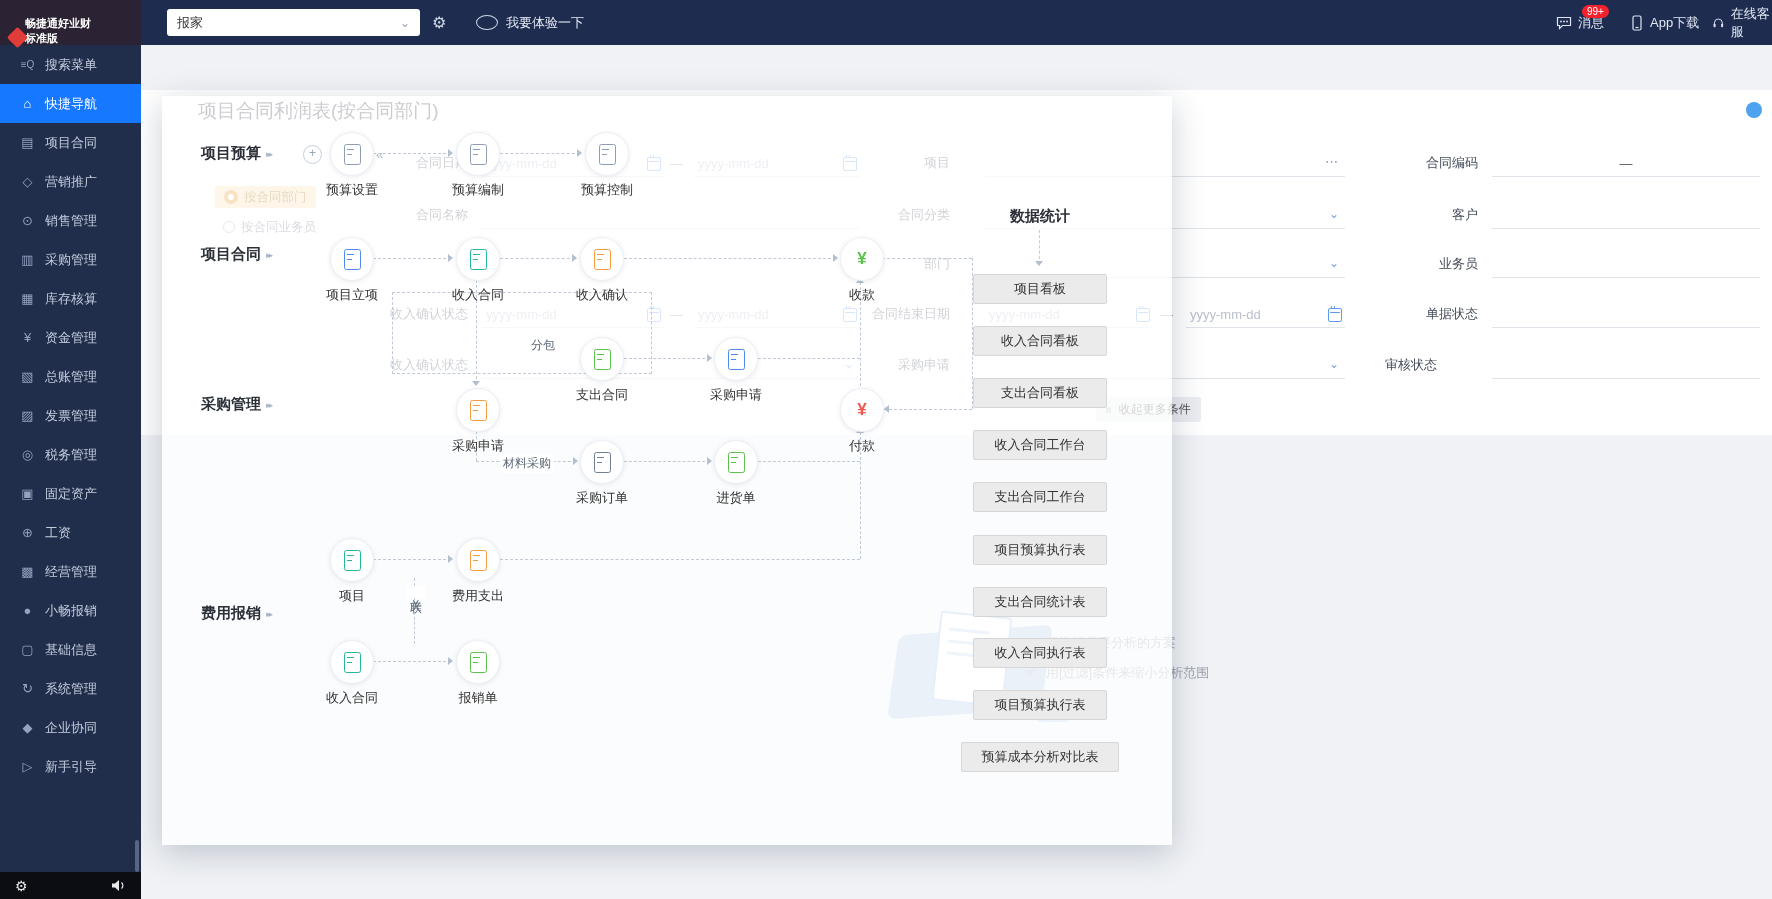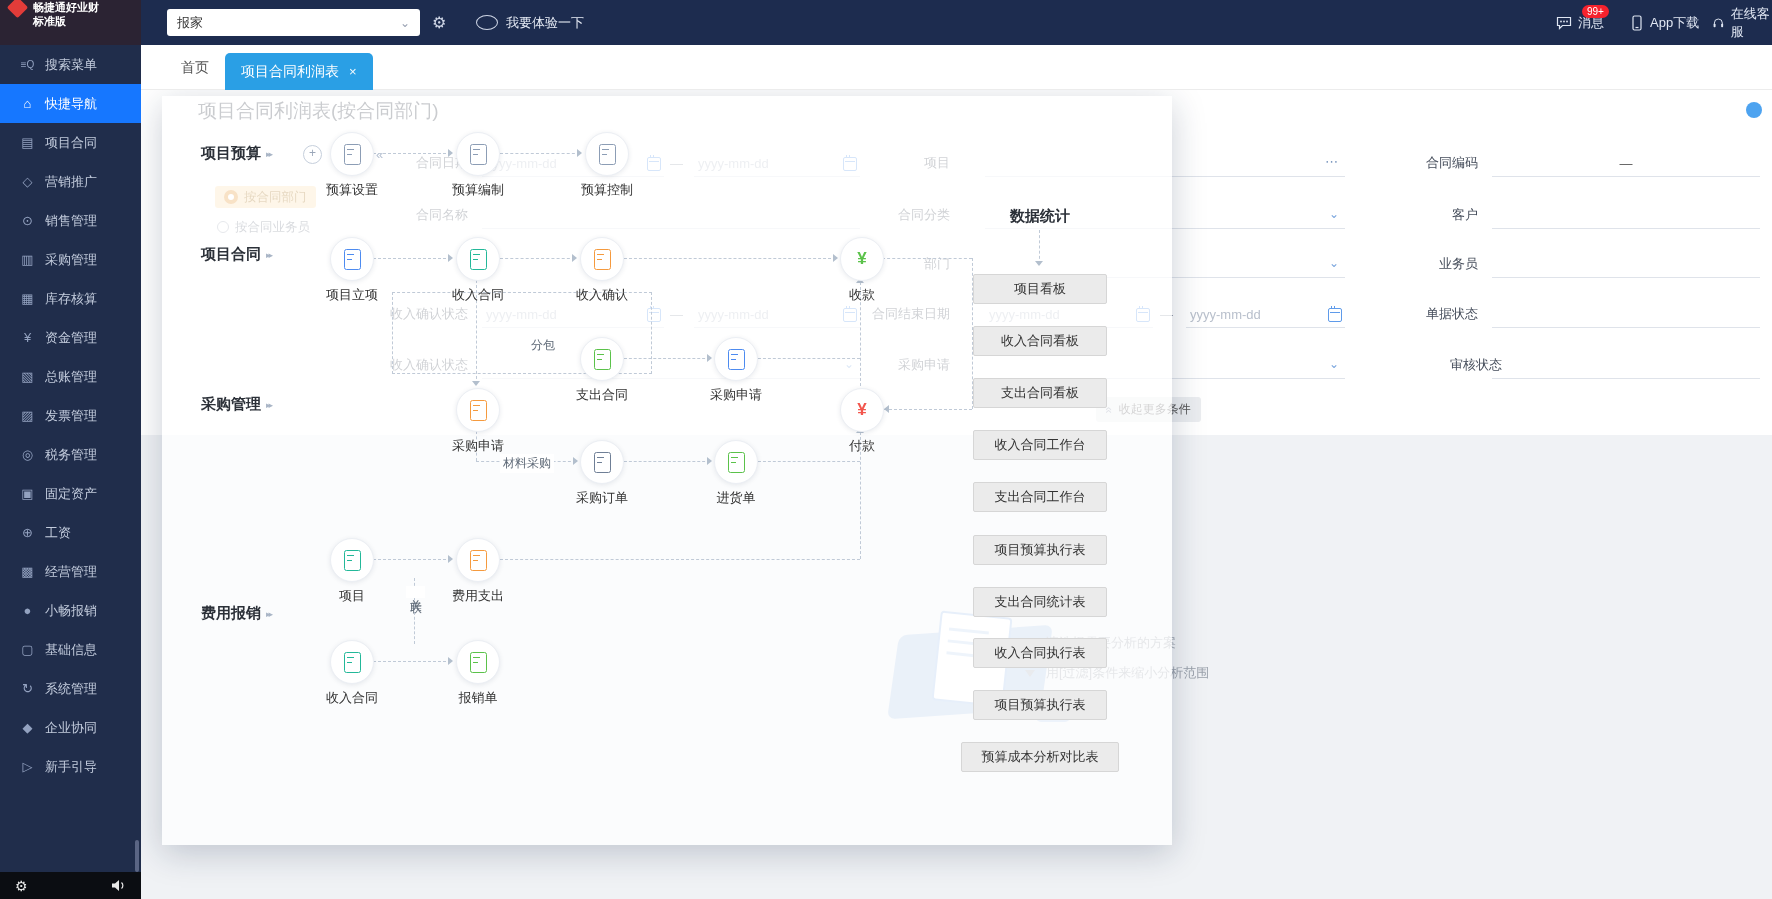--- a/index.html
+++ b/index.html
@@ -2,21 +2,21 @@
 <html><head>
 <meta charset="utf-8">
 <style>
   html,body{margin:0;padding:0;width:1772px;height:899px;overflow:hidden;
     font-family:"Liberation Sans","DejaVu Sans",sans-serif;}
   #app{position:relative;width:1772px;height:899px;background:#f0f2f5;overflow:hidden;}
 
   
   .topbar{position:absolute;left:0;top:0;width:1772px;height:45px;background:#1d2c4f;z-index:30;}
   .logo{position:absolute;left:0;top:0;width:141px;height:45px;background:#2b2333;
-    display:flex;align-items:flex-start;gap:8px;padding-left:10px;box-sizing:border-box;}
+    display:flex;align-items:flex-end;padding-left:10px;box-sizing:border-box;}
   .logo-diamond{width:15px;height:15px;background:#e23c39;transform:rotate(45deg);border-radius:2px;flex:0 0 auto;}
   .logo-text{color:#fff;font-size:11px;font-weight:bold;line-height:1.3;}
   .org-box{position:absolute;left:167px;top:9px;width:253px;height:27px;background:#fff;border-radius:3px;
     display:flex;align-items:center;justify-content:space-between;padding:0 10px;box-sizing:border-box;
     font-size:13px;color:#333;cursor:pointer;}
   .org-chev{color:#9aa2b3;font-size:12px;}
   .top-gear{position:absolute;left:432px;top:0;height:45px;display:flex;align-items:center;
     color:#cfd6e6;font-size:16px;cursor:pointer;}
   .experience{position:absolute;left:476px;top:0;height:45px;display:flex;align-items:center;gap:8px;
     color:#e6ebf5;font-size:13px;cursor:pointer;}
@@ -130,21 +130,21 @@
 
 <div id="app">
 
   <div class="form-card"></div>
   <div class="page-title">项目合同利润表(按合同部门)</div>
 
   <div class="variant sel" style="left:215px;top:186px">
     <span class="radio-on"></span>
     <span>按合同部门</span>
   </div>
-  <div class="variant unsel" style="left:208px;top:216px">
+  <div class="variant unsel" style="left:214px;top:216px">
     <span class="radio-off"></span>
     <span>按合同业务员</span>
   </div>
 
   <div class="flabel" style="left:340px;top:154px">合同日期</div>
   <div class="fld" style="left:482px;top:151px;width:182px">
     <span class="ph">yyyy-mm-dd</span>
     <span class="cal"></span>
   </div>
   <div class="fsep" style="left:670px;top:156px">—</div>
@@ -201,21 +201,21 @@
   <div class="fld" style="left:1492px;top:302px;width:268px"></div>
 
   <div class="flabel" style="left:340px;top:356px">收入确认状态</div>
   <div class="fld" style="left:482px;top:353px;width:378px">
     <span class="chev">⌄</span>
   </div>
   <div class="flabel" style="left:805px;top:356px;width:145px">采购申请</div>
   <div class="fld" style="left:985px;top:353px;width:360px">
     <span class="chev">⌄</span>
   </div>
-  <div class="flabel" style="left:1354px;top:356px;width:148px">审核状态</div>
+  <div class="flabel" style="left:1289px;top:356px;width:148px">审核状态</div>
   <div class="fld" style="left:1492px;top:353px;width:268px"></div>
 
   <div class="collapse-btn">
     <span class="collapse-ic">«</span>
     <span>收起更多条件</span>
   </div>
 
   <div class="wm">
     <div class="wm-a"></div>
     <div class="wm-b">
@@ -408,27 +408,20 @@
     <div class="statbtn" style="top:282px">支出合同看板</div>
     <div class="statbtn" style="top:334px">收入合同工作台</div>
     <div class="statbtn" style="top:386px">支出合同工作台</div>
     <div class="statbtn" style="top:439px">项目预算执行表</div>
     <div class="statbtn" style="top:491px">支出合同统计表</div>
     <div class="statbtn" style="top:542px">收入合同执行表</div>
     <div class="statbtn" style="top:594px">项目预算执行表</div>
     <div class="statbtn wide" style="top:646px">预算成本分析对比表</div>
   </div>
 
-  <div class="tabbar">
-    <div class="tab-home">首页</div>
-    <div class="tab-active">
-      <span>项目合同利润表</span>
-      <span class="tab-close">×</span>
-    </div>
-  </div>
 
   <div class="topbar">
     <div class="logo">
       <span class="logo-diamond"></span>
       <span class="logo-text">
         <span>畅捷通好业财</span><br>
         <span>标准版</span>
       </span>
     </div>
     <div class="org-box">

